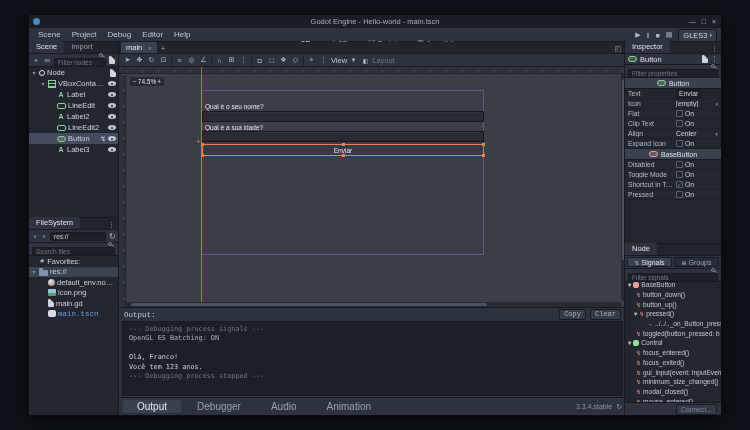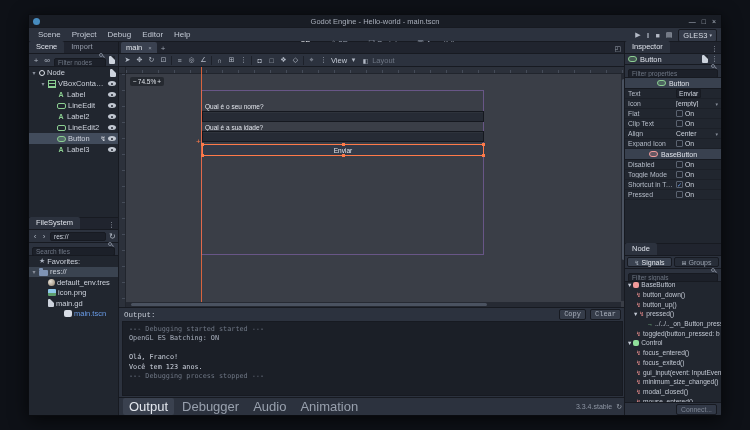--- a/index.html
+++ b/index.html
@@ -129,21 +129,21 @@
   #out-head{height:13px;display:flex;align-items:center;padding:0 5px;gap:4px;font-family:Liberation Mono, monospace;}
   #out-title{font-size:7.5px;color:#c6ccd6;flex:1;}
   .out-btn{font-size:7px;color:#aab1bd;background:#353c49;border:1px solid var(--border);border-radius:2px;padding:0 4px;line-height:9px;}
   #out-log{position:absolute;left:3px;right:3px;top:13px;bottom:3px;background:#1b1f27;border:1px solid var(--border);
     padding:3px 6px;font-family:"DejaVu Sans Mono",monospace;font-size:6.8px;line-height:9.4px;color:#a7aebb;overflow:hidden;}
   .log-dim{color:#6f7785;}
   .log-bright{color:#cdd3de;}
   
   #statusbar{position:absolute;left:0;bottom:0;width:100%;height:18px;background:var(--bg-panel);
     border-top:1px solid var(--border);display:flex;align-items:center;padding:0 4px;gap:2px;}
-  .sb-tab{font-size:13px;color:#98a0ad;padding:1px 6px;border-radius:2px;}
+  .sb-tab{font-size:10px;color:#98a0ad;padding:1px 14px;border-radius:2px;}
   .sb-tab.active{background:#3a414f;color:#e3e7ee;}
   #sb-right{margin-left:auto;display:flex;align-items:center;gap:4px;}
   #sb-version{font-size:7px;color:#8d95a3;}
   #sb-right .ic{font-size:7px;color:#9aa1ad;}
   
   #rightdock{position:absolute;right:0;top:27px;width:97px;bottom:0;background:var(--bg-content);border-left:1px solid var(--border);}
   #insp-header{height:11px;display:flex;align-items:center;gap:3px;background:var(--bg-panel);
     border-bottom:1px solid var(--border);padding:0 3px;font-size:7.5px;color:#dde1e9;}
   #insp-header .spacer{flex:1;}
   #insp-header .ic{font-size:7px;}
@@ -328,33 +328,33 @@
             <span class="lbl">Favorites:</span>
           </div>
           <div class="row fs-row sel" style="padding-left: 2px;">
             <span class="arrow">▾</span>
             <span class="fi fi-folder"></span>
             <span class="lbl">res://</span>
           </div>
           <div class="row fs-row" style="padding-left: 11px;">
             <span class="arrow"></span>
             <span class="fi fi-env"></span>
-            <span class="lbl">default_env.tres</span>
+            <span class="lbl">default_env.nome</span>
           </div>
           <div class="row fs-row" style="padding-left: 11px;">
             <span class="arrow"></span>
             <span class="fi fi-img"></span>
             <span class="lbl">icon.png</span>
           </div>
           <div class="row fs-row" style="padding-left: 11px;">
             <span class="arrow"></span>
             <span class="page"></span>
             <span class="lbl">main.gd</span>
           </div>
-          <div class="row fs-row" style="padding-left: 27px;">
+          <div class="row fs-row" style="padding-left: 11px; font-family: Liberation Mono, monospace;">
             <span class="arrow"></span>
             <span class="fi fi-scene"></span>
             <span class="lbl accent">main.tscn</span>
           </div>
         </div>
     </div>
   </div>
 
   <div id="center">
     <div id="scenetab-strip">
@@ -432,21 +432,21 @@
         </div>
     </div>
 
     <div id="output">
       <div id="out-head">
         <span id="out-title">Output:</span>
         <span class="out-btn">Copy</span>
         <span class="out-btn">Clear</span>
       </div>
       <div id="out-log">
-          <div class="log-line log-dim">--- Debugging started started ---</div>
+          <div class="log-line log-dim">--- Debugging process signals ---</div>
           <div class="log-line">OpenGL ES Batching: ON</div>
           <div class="log-line">&nbsp;</div>
           <div class="log-line log-bright">Olá, Franco!</div>
           <div class="log-line log-bright">Você tem 123 anos.</div>
           <div class="log-line log-dim">--- Debugging process stopped ---</div>
         </div>
     </div>
 
     <div id="statusbar">
       <span id="sb-tabs" style="display:flex;gap:2px;">

